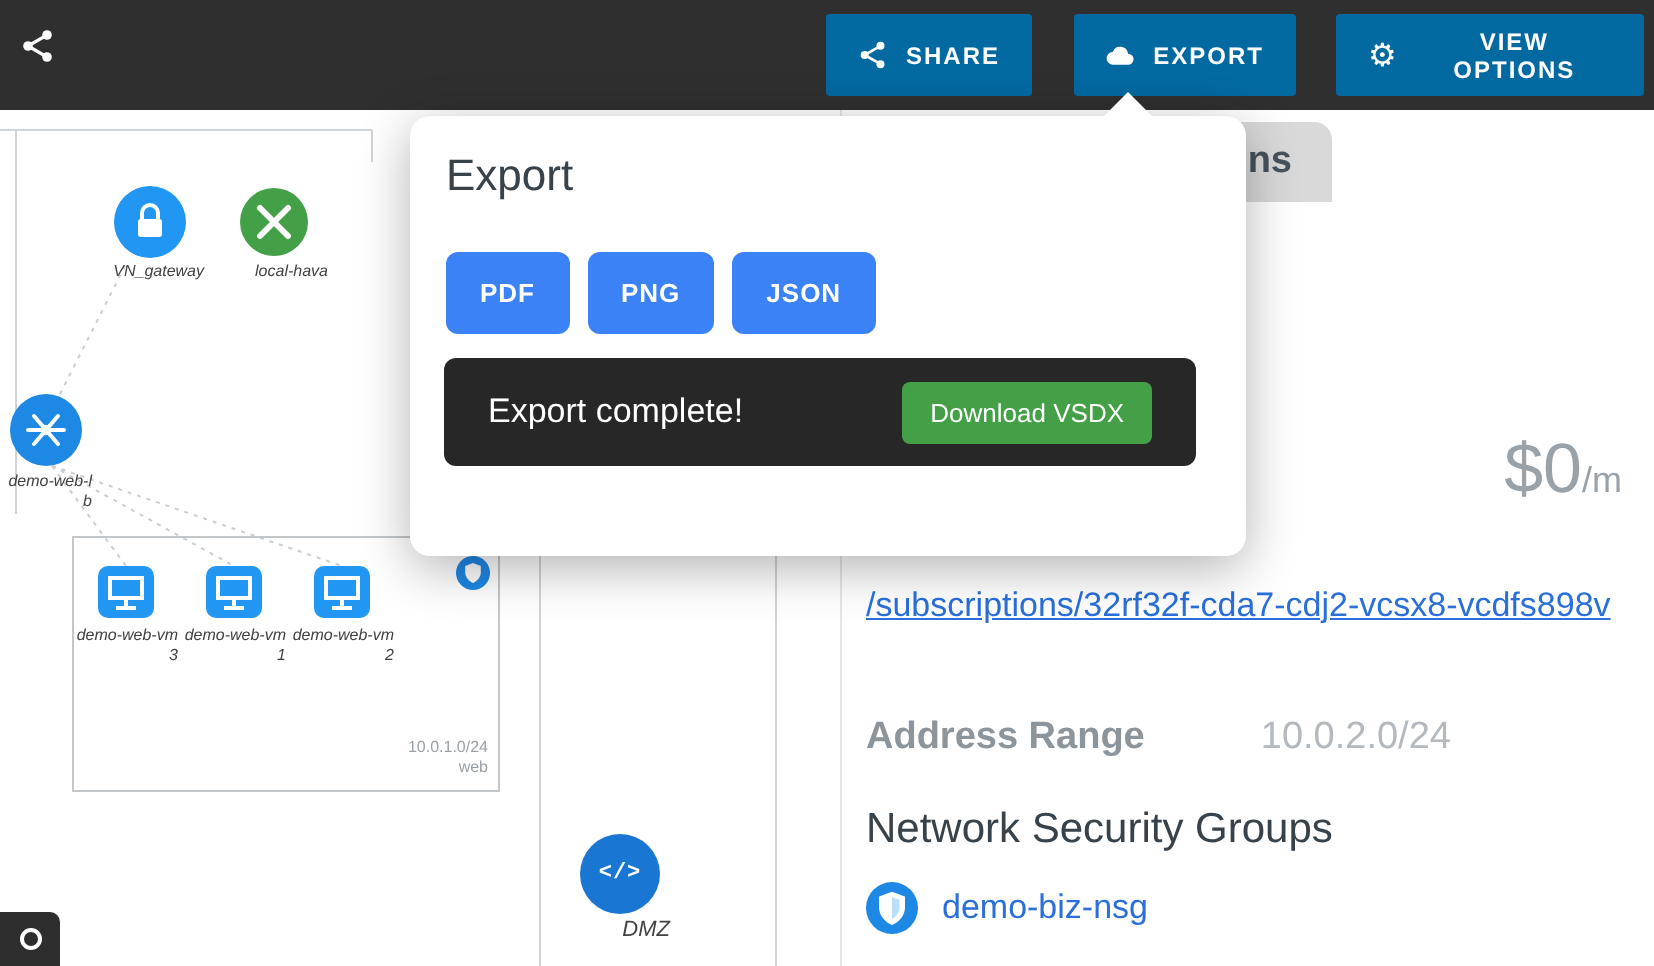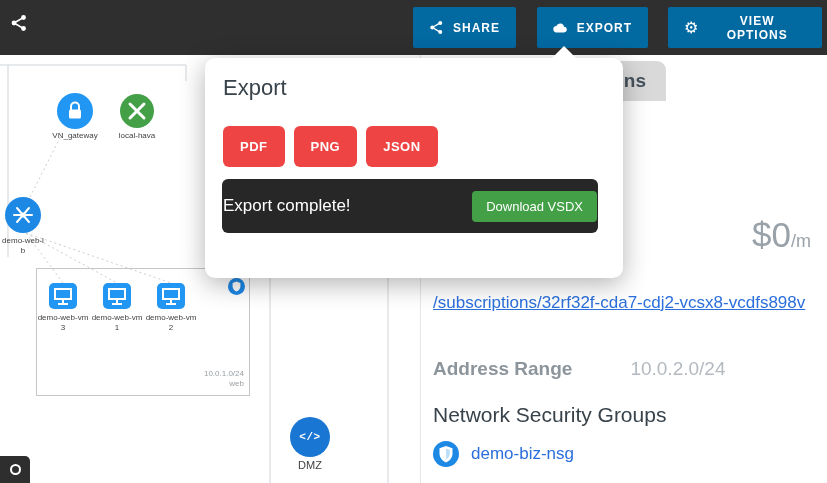--- a/index.html
+++ b/index.html
@@ -12,21 +12,21 @@
   .tb-btn { position:absolute; top:7px; height:41px; background:#0369a1; color:#fff; display:flex; align-items:center; gap:9px; padding:0 16px; font-size:12px; font-weight:700; letter-spacing:1px; border:none; cursor:pointer; border-radius:2px; }
   .tb-btn .gear { font-family:"DejaVu Sans", sans-serif; font-size:16px; line-height:1; }
   #share-btn { left:413px; width:103px; justify-content:center; }
   #export-btn { left:537px; width:111px; justify-content:center; }
   #viewoptions-btn { left:668px; width:154px; justify-content:center; }
 
   
   .canvas { position:absolute; left:0; top:55px; width:420px; height:428px; z-index:1; }
   .lines-svg { position:absolute; left:0; top:0; width:420px; height:428px; pointer-events:none; }
   .node { position:absolute; }
-  .node-label { position:absolute; font-size:8px; line-height:1.25; color:#424242; text-align:center; word-break:break-all; }
+  .node-label { position:absolute; font-size:8px; line-height:1.25; color:#424242; text-align:right; word-break:break-all;font-style:italic; }
   .circle-icon { border-radius:50%; display:flex; align-items:center; justify-content:center; }
   .web-box { position:absolute; left:36px; top:213px; width:214px; height:128px; border:1px solid #c3c7ca; background:transparent; }
   .subnet-label { position:absolute; left:150px; top:314px; width:94px; text-align:right; font-size:8px; color:#9aa0a5; line-height:1.3; }
   .dmz-code { color:#fff; font-weight:700; font-size:11px; font-family:"Liberation Mono", monospace; letter-spacing:0.5px; }
   .bottom-left-control { position:absolute; left:0; top:401px; width:30px; height:27px; background:#2e2e2e; border-top-right-radius:5px; display:flex; align-items:center; justify-content:center; cursor:pointer; }
   .bottom-left-control .dot { width:11px; height:11px; border:2px solid #fff; border-radius:50%; }
 
   
   .panel { position:absolute; left:420px; top:55px; width:407px; height:428px; background:#fff; border-left:1px solid #e4e6e8; z-index:2; }
   .details-tab { position:absolute; left:80px; top:6px; width:165px; height:40px; background:#d9d9d9; border-radius:9px 9px 0 0; display:flex; align-items:center; justify-content:flex-end; padding-right:20px; font-size:19px; font-weight:600; color:#46525c; cursor:pointer; }
@@ -39,22 +39,22 @@
   .addr-value { font-size:19px; color:#b3b9bf; margin-left:58px;text-align:right; }
   .nsg-heading { position:absolute; left:12px; top:348px; font-size:21px; font-weight:500; color:#37424a; }
   .nsg-row { position:absolute; left:12px; top:386px; display:flex; align-items:center; gap:12px; cursor:pointer; }
   .nsg-row .label { font-size:17px; color:#2a6fdb; }
 
   
   .popover { position:absolute; left:205px; top:58px; width:418px; height:220px; background:#fff; border-radius:10px; box-shadow:0 6px 26px rgba(0,0,0,0.30); z-index:10; }
   .popover .caret { position:absolute; left:347px; top:-12px; width:0; height:0; border-left:12px solid transparent; border-right:12px solid transparent; border-bottom:12px solid #fff; }
   .popover-title { position:absolute; left:18px; top:17px; font-size:22px; color:#37424a; font-weight:500; }
   .fmt-row { position:absolute; left:18px; top:68px; display:flex; gap:9px; }
-  .fmt-btn { background:#ef4444; color:#fff; border:none; border-radius:6px; padding:13px 17px; font-size:13px; font-weight:700; letter-spacing:0.5px; cursor:pointer; font-family:"Liberation Sans", sans-serif; }
-  .toast { position:absolute; left:17px; top:121px; width:376px; height:54px; background:#272727; border-radius:6px; display:flex; align-items:center; justify-content:space-between; padding:0 1px; }
+  .fmt-btn { background:#3b82f6; color:#fff; border:none; border-radius:6px; padding:13px 17px; font-size:13px; font-weight:700; letter-spacing:0.5px; cursor:pointer; font-family:"Liberation Sans", sans-serif; }
+  .toast { position:absolute; left:17px; top:121px; width:376px; height:54px; background:#272727; border-radius:6px; display:flex; align-items:center; justify-content:space-between; padding:0 22px; }
   .toast-msg { color:#fff; font-size:17px; }
   .dl-btn { background:#43a047; color:#fff; border:none; border-radius:4px; padding:8px 14px; font-size:13px; font-weight:500; cursor:pointer; font-family:"Liberation Sans", sans-serif; }
 </style>
 </head>
 <body>
 
 <div class="stage">
 
   <div class="canvas">
     <svg class="lines-svg">

